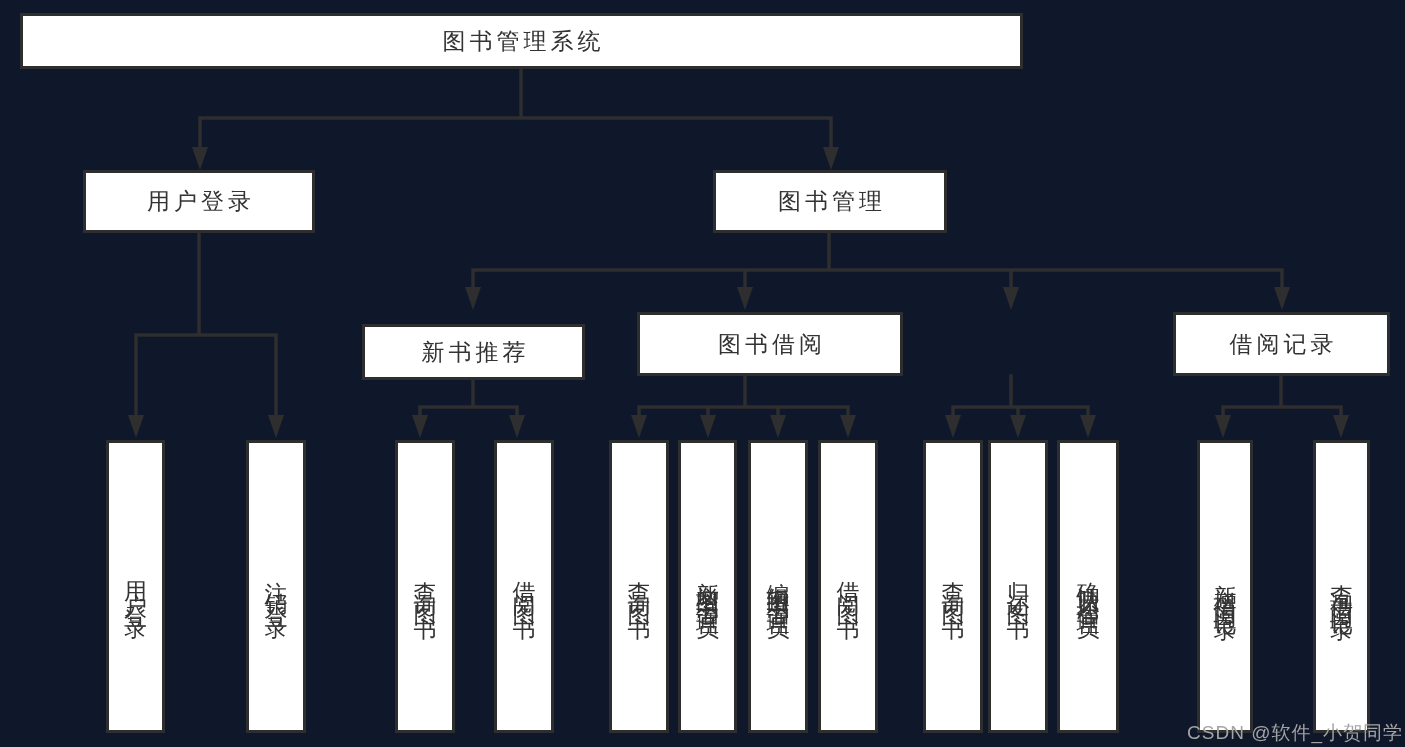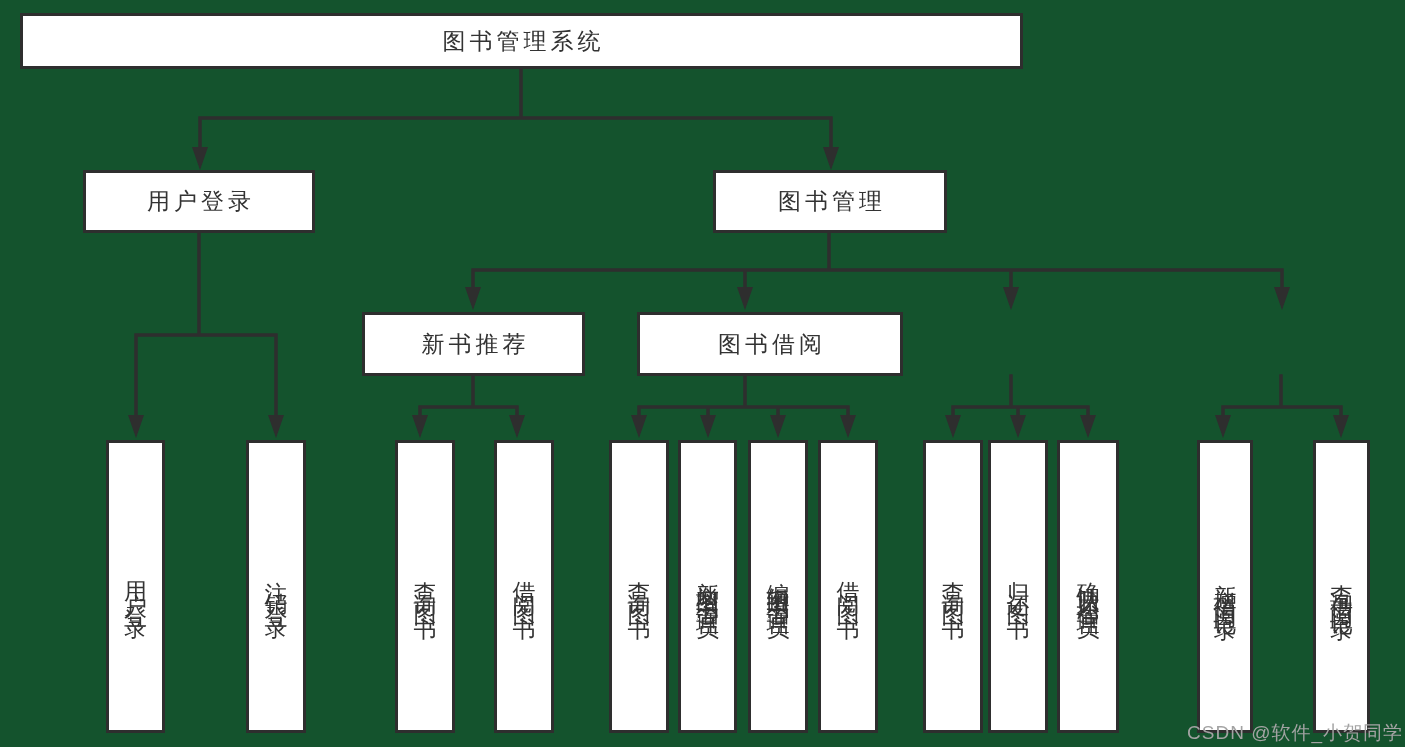--- a/index.html
+++ b/index.html
@@ -1,19 +1,19 @@
 <!DOCTYPE html>
 <html><head>
 <meta charset="utf-8">
 <style>
   html,body{margin:0;padding:0;background:#ffffff;}
   .canvas{
     position:relative;
     width:1405px;height:747px;
-    background:#14532d;
+    background:#0f172a;
     font-family:"Liberation Sans","DejaVu Sans",sans-serif;
     color:#333333;
     overflow:hidden;
   }
   .connectors{position:absolute;left:0;top:0;}
   .node{
     position:absolute;box-sizing:border-box;
     border:3px solid #2e2e2e;background:#ffffff;
     display:flex;align-items:center;justify-content:center;
   }
@@ -66,22 +66,23 @@
       <polygon points="1223,438 1215,415 1231,415"></polygon>
       <polygon points="1341,438 1333,415 1349,415"></polygon>
     </g>
   </svg>
 
   <div class="node h" style="left:20px;top:13px;width:1003px;height:56px">图书管理系统</div>
 
   <div class="node h" style="left:83px;top:170px;width:232px;height:63px">用户登录</div>
   <div class="node h" style="left:713px;top:170px;width:234px;height:63px">图书管理</div>
 
-  <div class="node h" style="left:362px;top:312px;width:223px;height:64px">新书推荐</div>
+  <div class="node h" style="left:362px;top:324px;width:223px;height:56px">新书推荐</div>
   <div class="node h" style="left:637px;top:312px;width:266px;height:64px">图书借阅</div>
+  <div class="node h" style="left:1173px;top:312px;width:217px;height:64px">借阅记录</div>
 
   <div class="node v vs-wide" style="left:106px;width:59px">
     <span class="vtext">用户登录</span>
   </div>
   <div class="node v vs-wide" style="left:246px;width:60px">
     <span class="vtext">注销登录</span>
   </div>
 
   <div class="node v vs-wide" style="left:395px;width:60px">
     <span class="vtext">查询图书</span>

